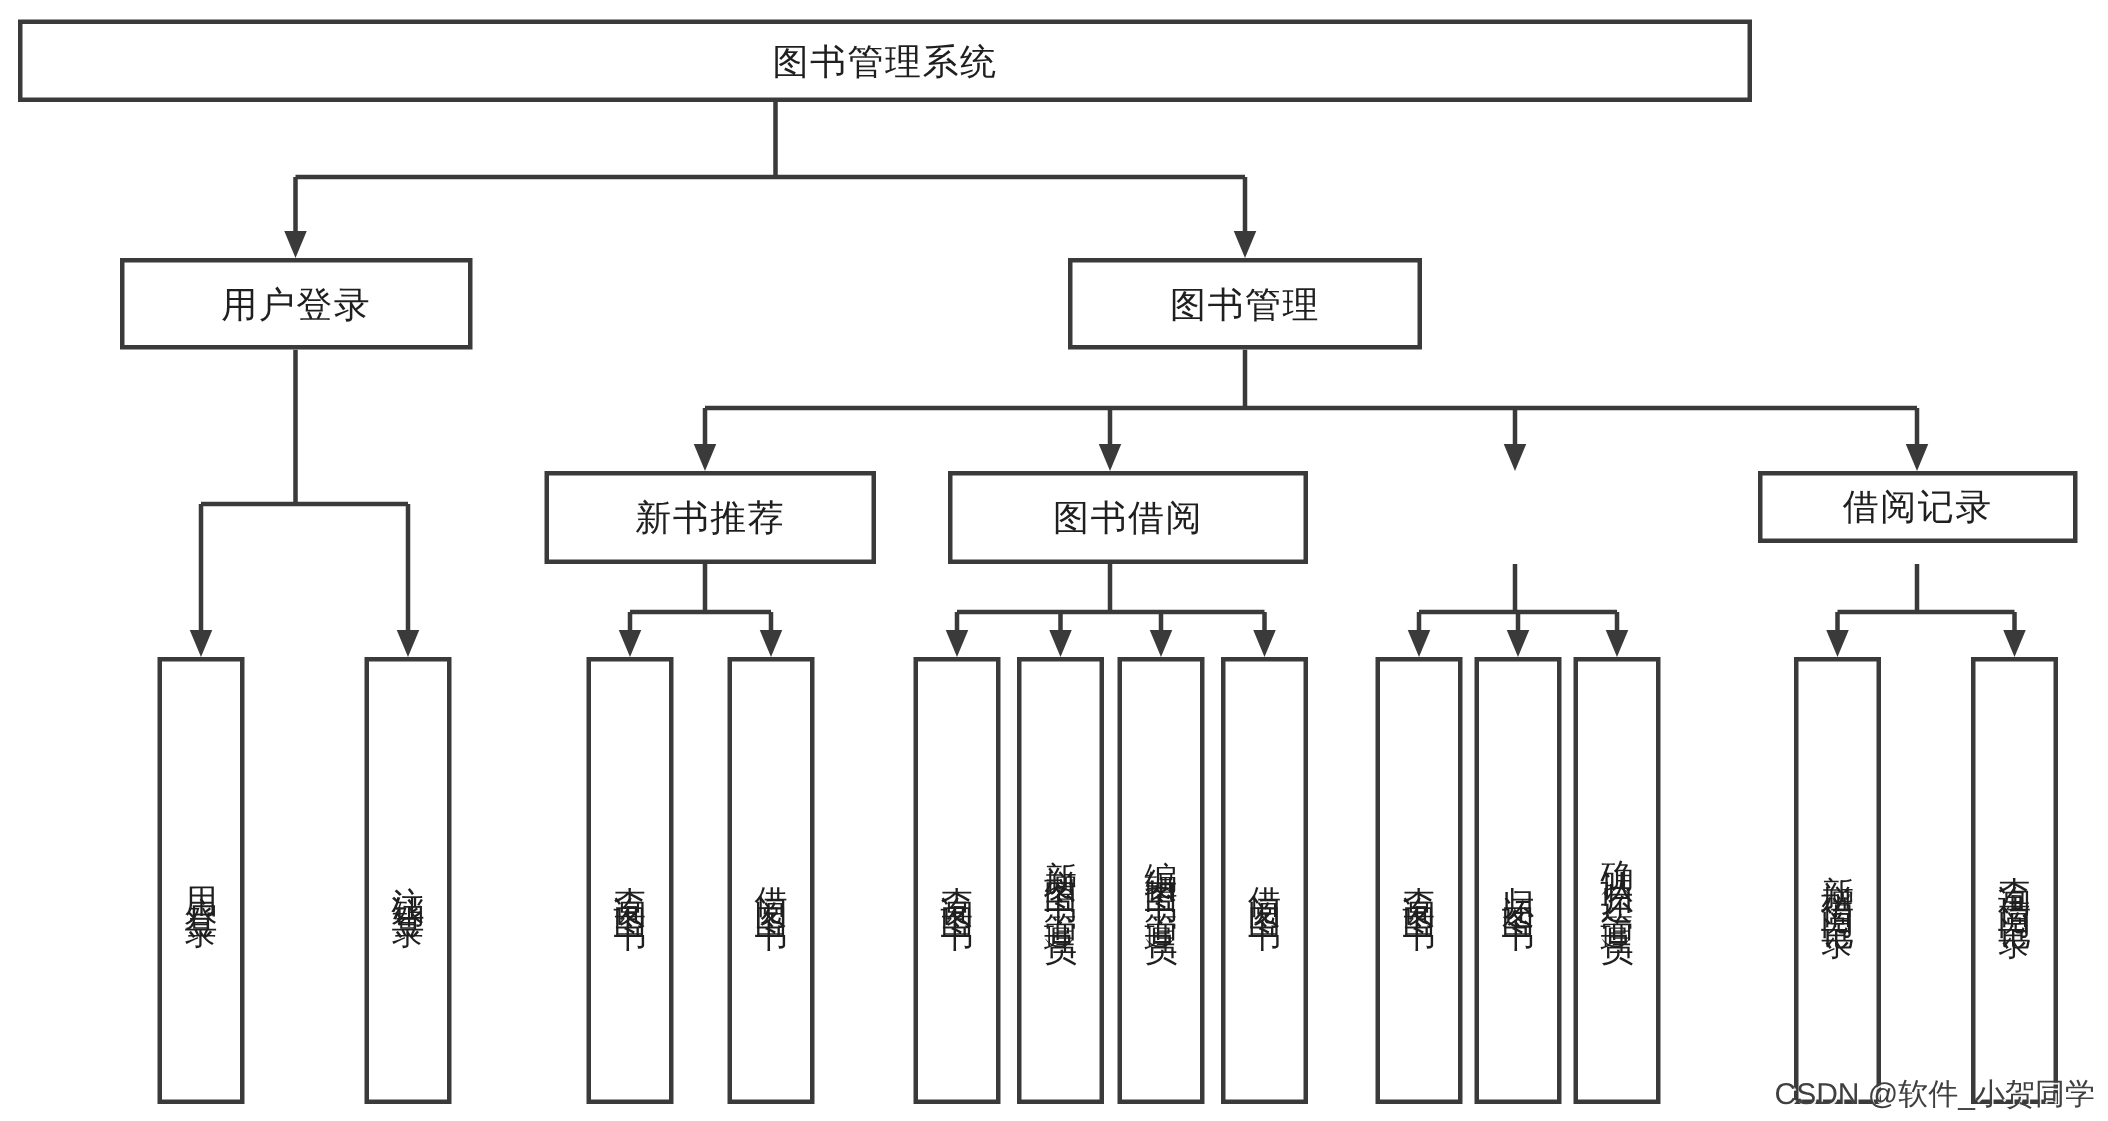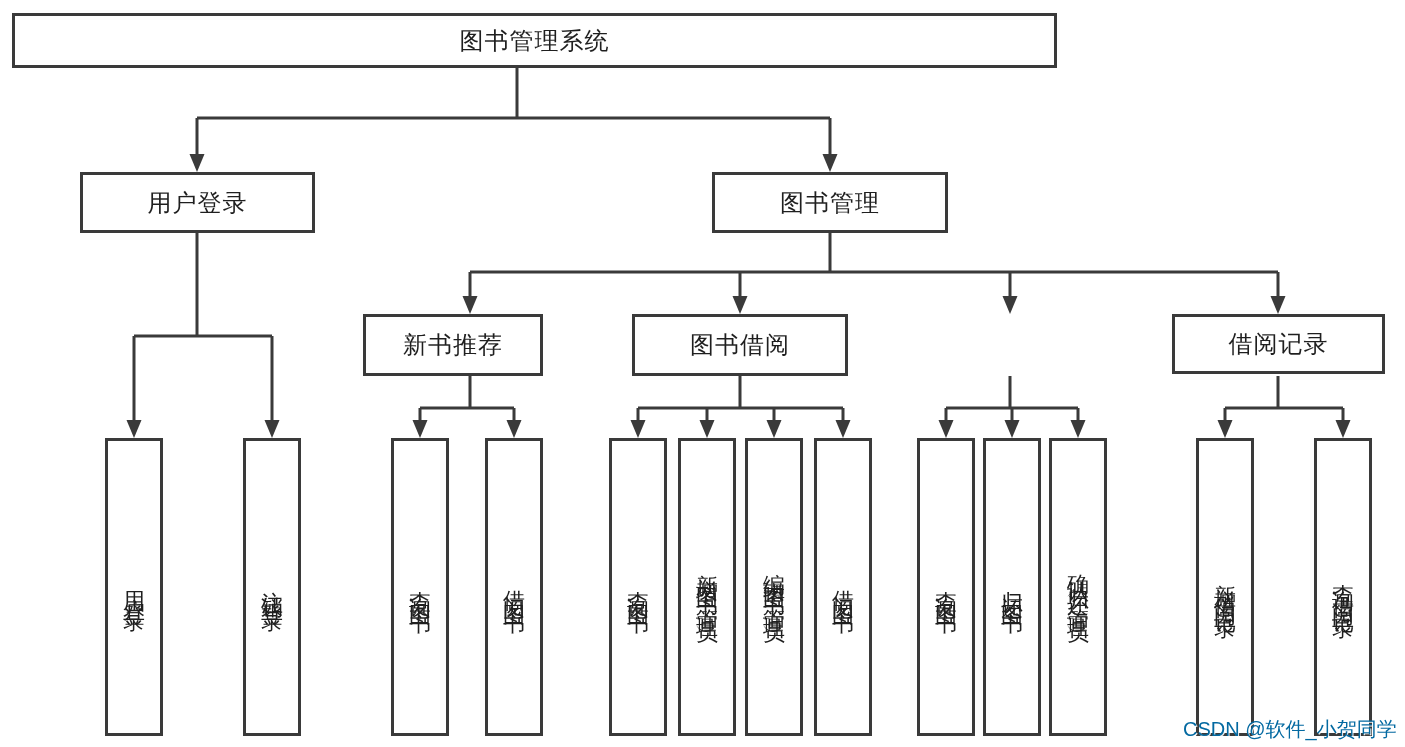--- a/index.html
+++ b/index.html
@@ -36,29 +36,29 @@
   }
   .leaf .vlabel {
     writing-mode: vertical-rl;
     text-orientation: mixed;
     font-size: 22px;
     letter-spacing: 7px;
     color: #1f1f1f;
     line-height: 1;
   }
   
-  .n-root   { left: 12px;  top: 13px;  width: 1045px; height: 55px; }
+  .n-root   { left: 12px;  top: 13px;  width: 1156px; height: 55px; }
   
   .n-ulogin { left: 80px;  top: 172px; width: 235px; height: 61px; }
   .n-bmgmt  { left: 712px; top: 172px; width: 236px; height: 61px; text-align: right; }
   
-  .n-newrec { left: 363px;  top: 314px; width: 180px; height: 62px; }
-  .n-borrow { left: 632px;  top: 314px; width: 216px; height: 62px; }
+  .n-newrec { left: 363px;  top: 314px; width: 221px; height: 62px; }
+  .n-borrow { left: 632px;  top: 314px; width: 240px; height: 62px; }
   .n-curr   { left: 903px;  top: 314px; width: 214px; height: 62px; }
-  .n-rec    { left: 1172px; top: 314px; width: 213px; height: 60px; align-items: center; }
+  .n-rec    { left: 1172px; top: 314px; width: 213px; height: 48px; align-items: center; }
   
   .leaf { top: 438px; width: 58px; height: 298px; }
   .lf1  { left: 105px; }
   .lf2  { left: 243px; }
   .lf3  { left: 391px; }
   .lf4  { left: 485px; }
   .lf5  { left: 609px; }
   .lf6  { left: 678px; }
   .lf7  { left: 745px; }
   .lf8  { left: 814px; }
@@ -66,21 +66,21 @@
   .lf10 { left: 983px; }
   .lf11 { left: 1049px; }
   .lf12 { left: 1196px; }
   .lf13 { left: 1314px; }
   #watermark {
     position: absolute;
     left: 1183px;
     top: 716px;
     z-index: 5;
     font-size: 20px;
-    color: #0369a1;
+    color: #404040;
     white-space: nowrap;
     text-shadow: 1px 1px 0 rgba(255,255,255,0.9);
   }
 </style>
 </head>
 <body>
 
 <div id="canvas">
 
   <svg id="connectors" viewBox="0 0 1405 747" xmlns="http://www.w3.org/2000/svg">

